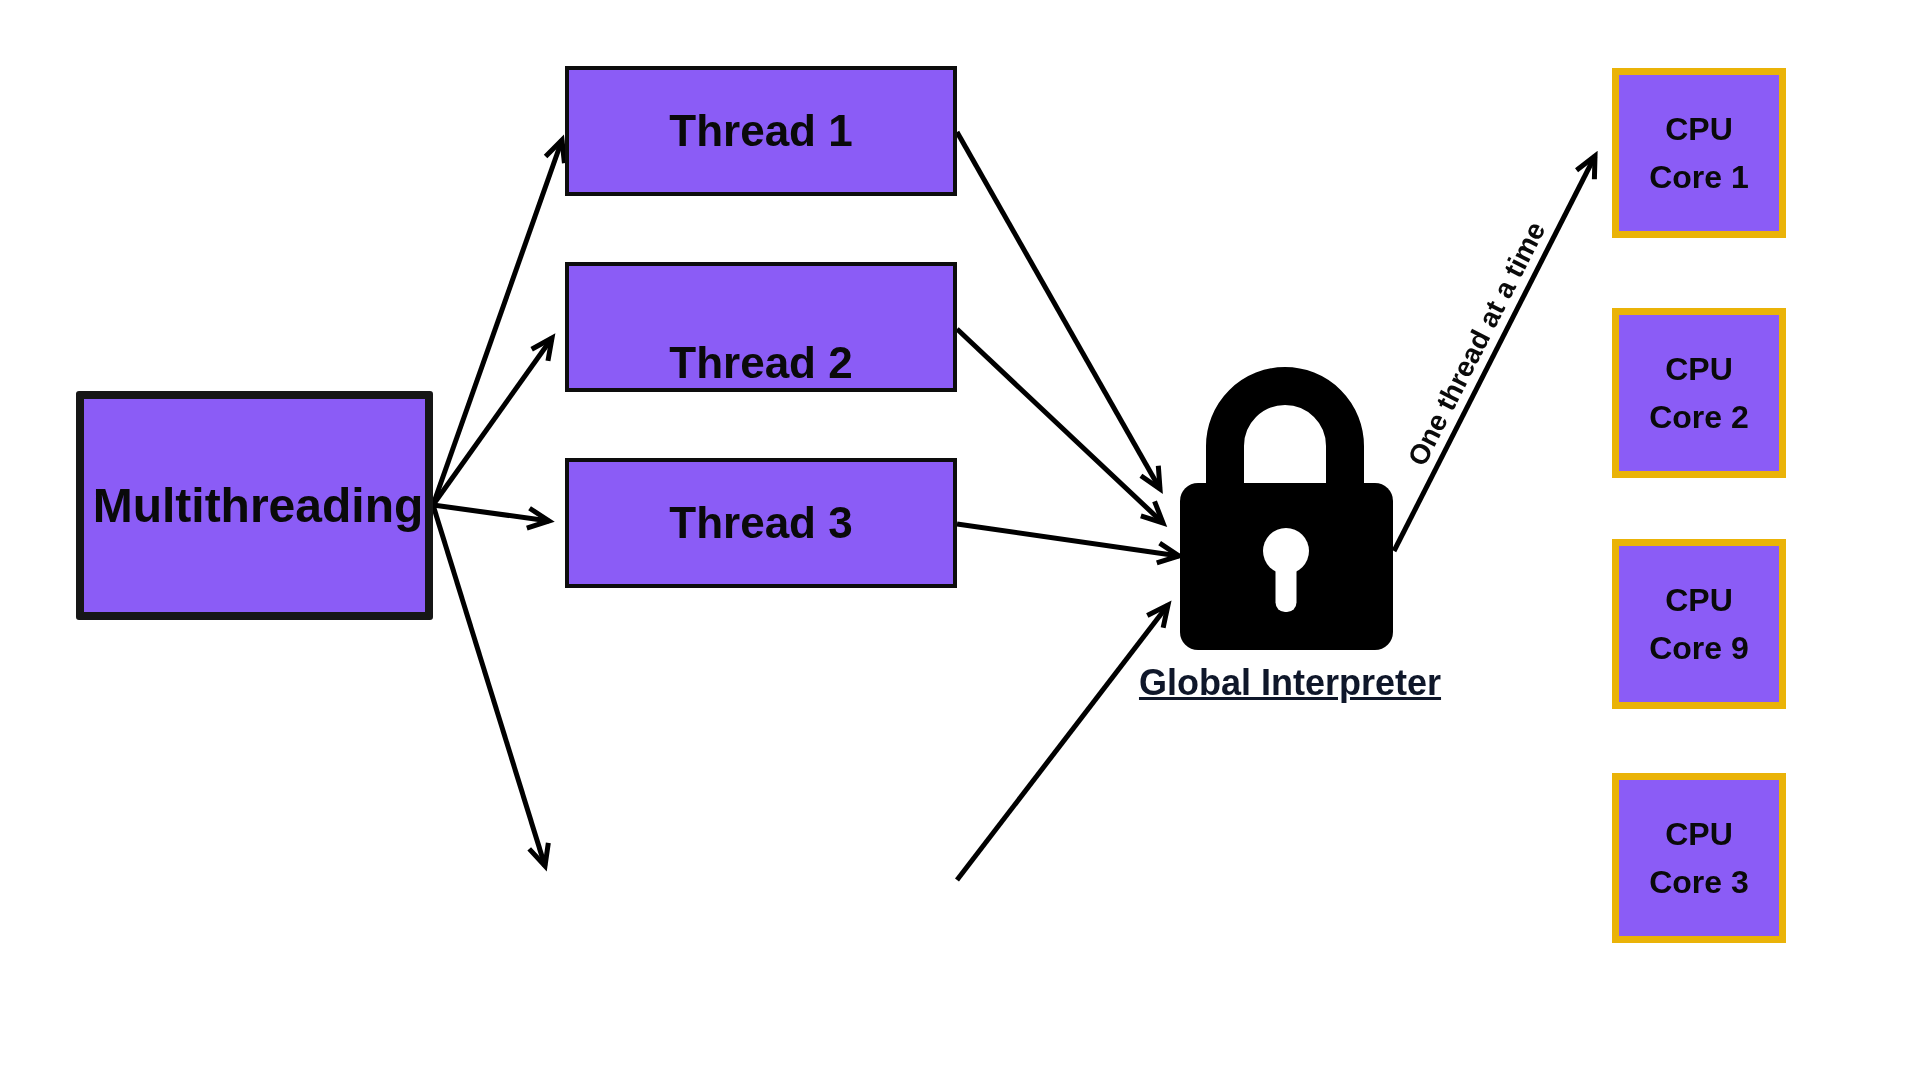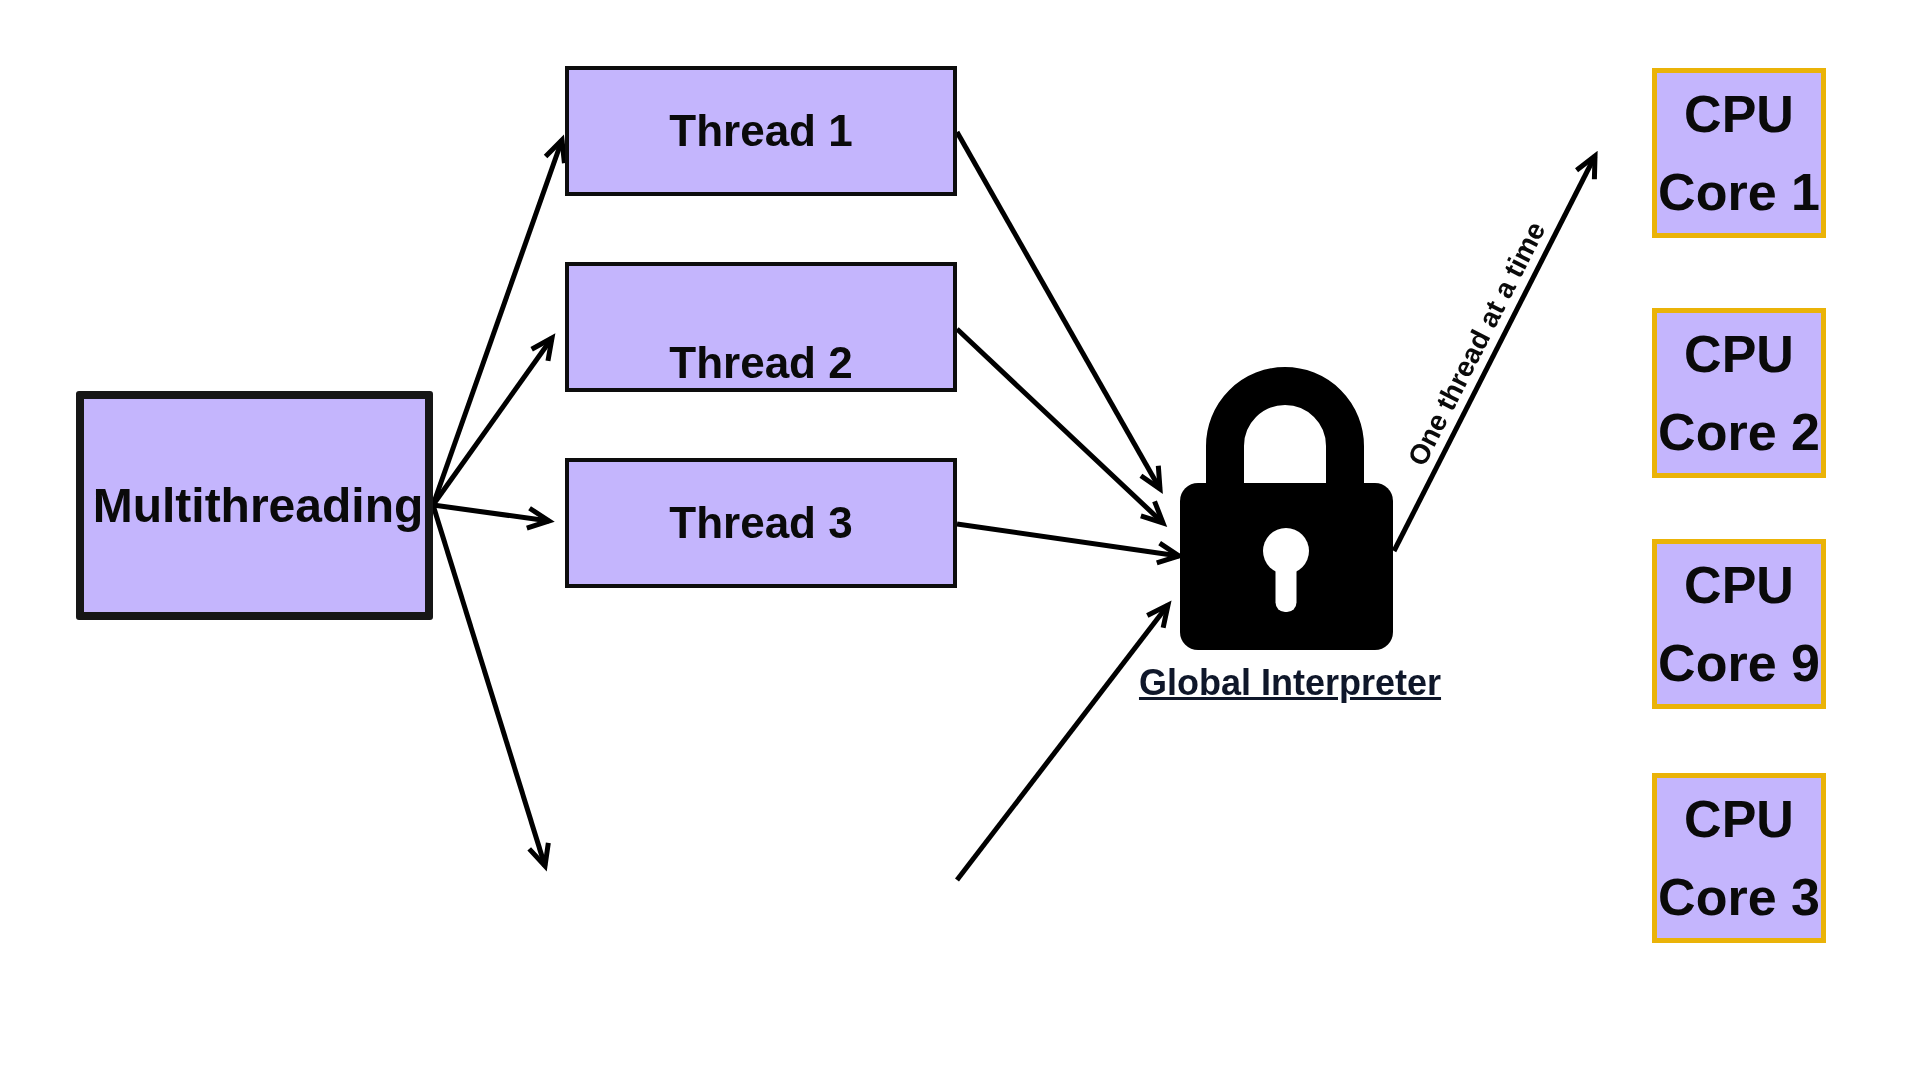--- a/index.html
+++ b/index.html
@@ -7,40 +7,39 @@
     position:relative;
     width:1920px;height:1080px;
     background:#ffffff;
     font-family:"Liberation Sans", sans-serif;
     overflow:hidden;
   }
   .layer{position:absolute;left:0;top:0;width:1920px;height:1080px;}
   .node{
     position:absolute;
     display:flex;align-items:center;justify-content:center;
-    background:#c4b5fd;color:#0a0a0a;font-weight:bold;text-align:center;
+    background:#8b5cf6;color:#0a0a0a;font-weight:bold;text-align:center;
     box-sizing:border-box;
   }
   .mt-box{
     left:76px;top:391px;width:357px;height:229px;
     border:8px solid #161616;border-radius:3px;
     font-size:48px;letter-spacing:0px;padding-left:7px;
   }
   .thread-box{
     left:565px;width:392px;height:130px;
     border:4px solid #0d0d0d;
     font-size:44px;
   }
   .t1{top:66px;}  .t2{top:262px;align-items:flex-end;}  .t3{top:458px;}  .tn{top:820px;}
   .core-box{
     left:1612px;width:174px;height:170px;
-    border:5px solid #eab308;
-    font-size:52px;line-height:1.5;
+    border:7px solid #eab308;
+    font-size:32px;line-height:1.5;
     flex-direction:column;
-    margin-left:40px;
   }
   .c1{top:68px;} .c2{top:308px;} .c3{top:539px;} .c4{top:773px;}
   .core-box .ln{display:block;}
   .gil-caption{
     position:absolute;left:1090px;top:660px;width:400px;
     text-align:center;color:#0f172a;font-weight:bold;
     font-size:36px;line-height:1.3;text-decoration:underline;
   }
   .arrow-caption{
     position:absolute;left:1477px;top:344px;

